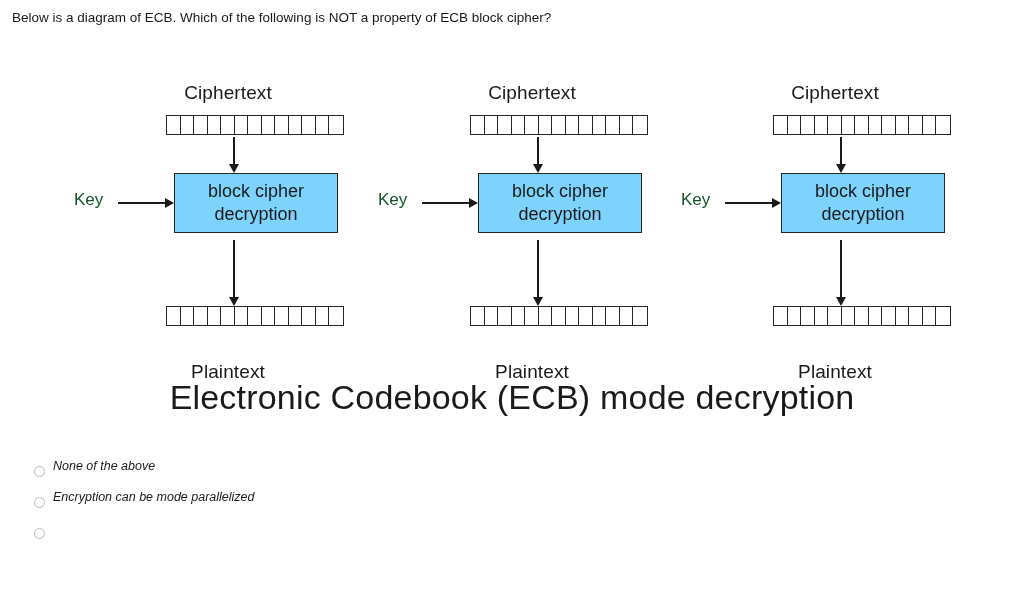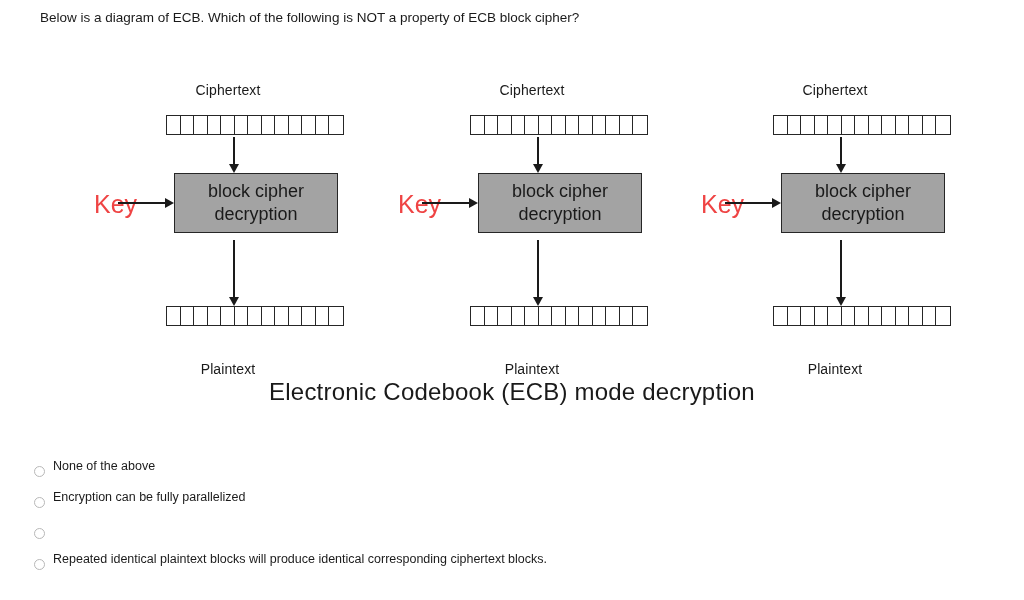--- a/index.html
+++ b/index.html
@@ -14,21 +14,21 @@
     position: relative;
     overflow: hidden;
     font-family: "Liberation Sans", "DejaVu Sans", sans-serif;
     color: #111111;
     -webkit-font-smoothing: antialiased;
   }
 
   
   .question-prompt {
     position: absolute;
-    left: 40px;
+    left: 12px;
     top: 9px;
     font-size: 13.5px;
     line-height: 18px;
     color: #1a1a1a;
     white-space: nowrap;
   }
 
   
   .diagram {
     position: absolute;
@@ -47,21 +47,21 @@
   .ecb-column.col-1 { left: 58px; }
   .ecb-column.col-2 { left: 362px; }
   .ecb-column.col-3 { left: 665px; }
 
   
   .strip-label {
     position: absolute;
     width: 340px;
     left: 0;
     text-align: center;
-    font-size: 14px;
+    font-size: 19px;
     font-weight: 400;
     color: #1a1a1a;
     letter-spacing: 0.1px;
   }
   .strip-label.ciphertext { top: 0px; }
   .strip-label.plaintext  { top: 248px; margin-top: 31px; }
 
   
   .byte-strip {
     position: absolute;
@@ -83,21 +83,21 @@
   .byte-strip .cell:last-child { border-right: none; }
 
   
   .cipher-box {
     position: absolute;
     left: 116px;
     top: 91px;
     width: 164px;
     height: 60px;
     border: 1.5px solid #262626;
-    background: #a3a3a3;
+    background: #7dd3fc;
     box-sizing: border-box;
     display: flex;
     flex-direction: column;
     align-items: center;
     justify-content: center;
     font-size: 18px;
     line-height: 23px;
     color: #1a1a1a;
   }
 
@@ -119,23 +119,22 @@
     border-left: 5px solid transparent;
     border-right: 5px solid transparent;
     border-top: 9px solid #1a1a1a;
   }
 
   
   .key-label {
     position: absolute;
     left: 16px;
     top: 108px;
-    font-size: 25px;
-    color: #ef4444;
-    margin-left: 20px;
+    font-size: 17px;
+    color: #14532d;
   }
   .h-arrow {
     position: absolute;
     left: 60px;
     top: 120px;
     width: 48px;
     height: 2px;
     background: #1a1a1a;
   }
   .h-arrow::after {
@@ -149,31 +148,32 @@
     border-left: 9px solid #1a1a1a;
   }
 
   
   .diagram-caption {
     position: absolute;
     left: 0;
     top: 296px;
     width: 1024px;
     text-align: center;
-    font-size: 24px;
+    font-size: 34px;
     color: #1a1a1a;
     letter-spacing: 0.2px;
   }
 
   
   .answers {
     position: absolute;
     left: 0;
     top: 452px;
     width: 1024px;
+    font-style: italic;
   }
   .answer-row {
     position: relative;
     height: 31px;
   }
   .radio {
     position: absolute;
     left: 34px;
     top: 14px;
     width: 11px;
@@ -334,25 +334,21 @@
 
 <div class="answers">
 
   <div class="answer-row">
     <span class="radio"></span>
     <span class="answer-text">None of the above</span>
   </div>
 
   <div class="answer-row">
     <span class="radio"></span>
-    <span class="answer-text">Encryption can be fully parallelized</span>
+    <span class="answer-text">Encryption can be mode parallelized</span>
   </div>
 
   <div class="answer-row">
     <span class="radio"></span>
   </div>
 
-  <div class="answer-row">
-    <span class="radio"></span>
-    <span class="answer-text">Repeated identical plaintext blocks will produce identical corresponding ciphertext blocks.</span>
-  </div>
 
 </div>
 
 </body></html>

